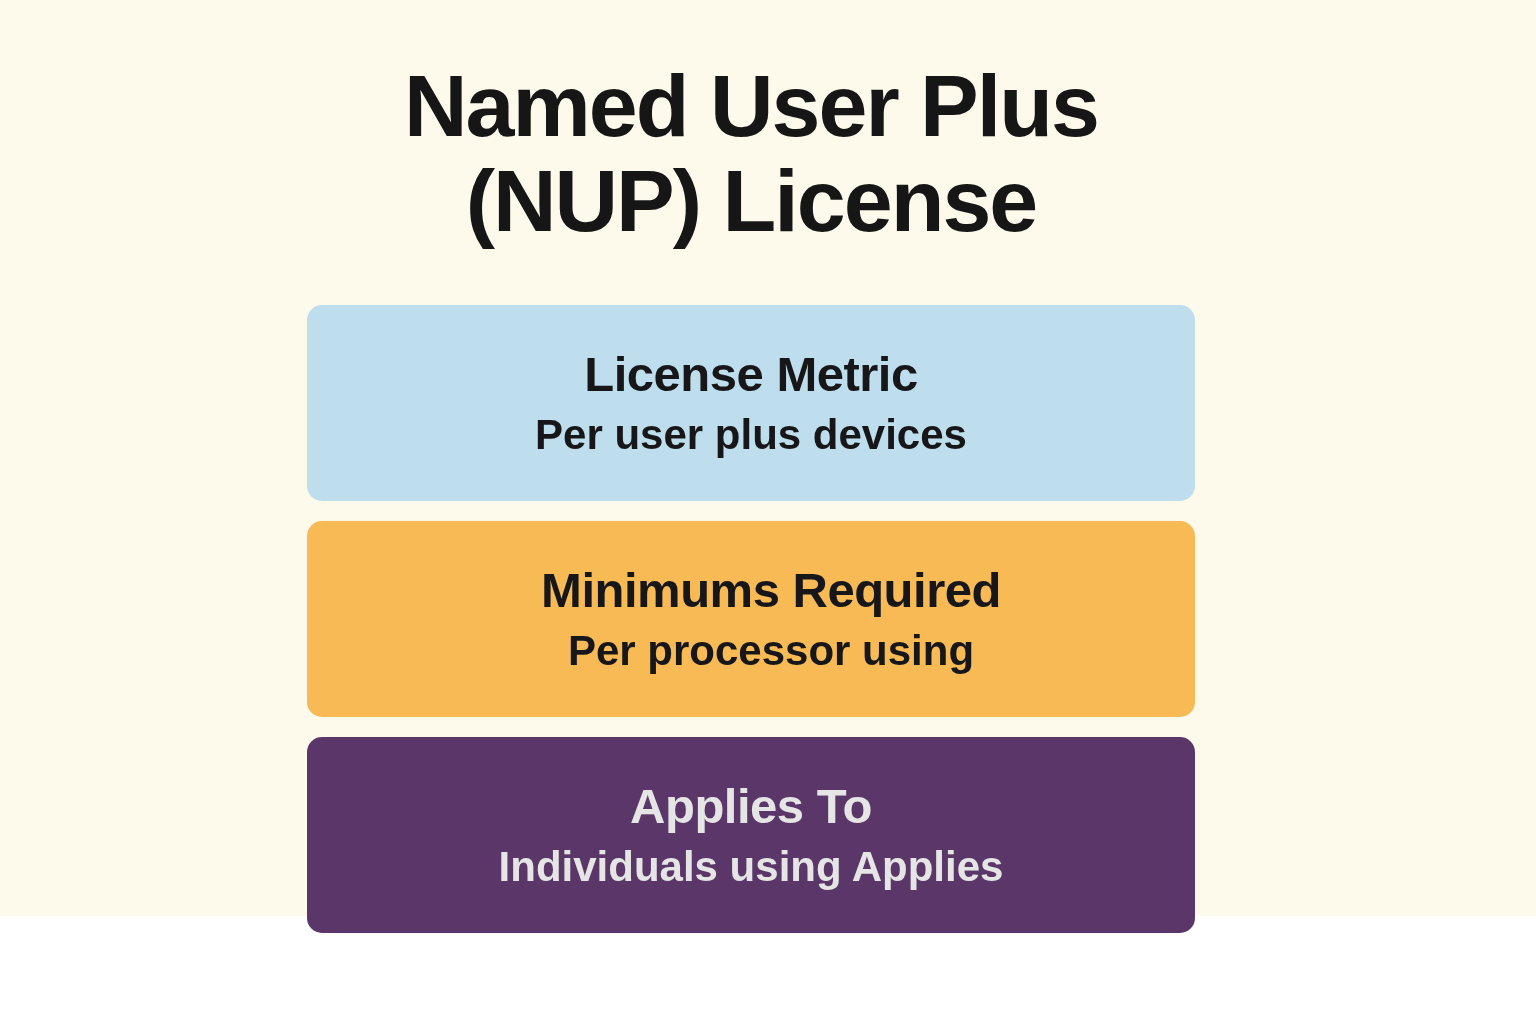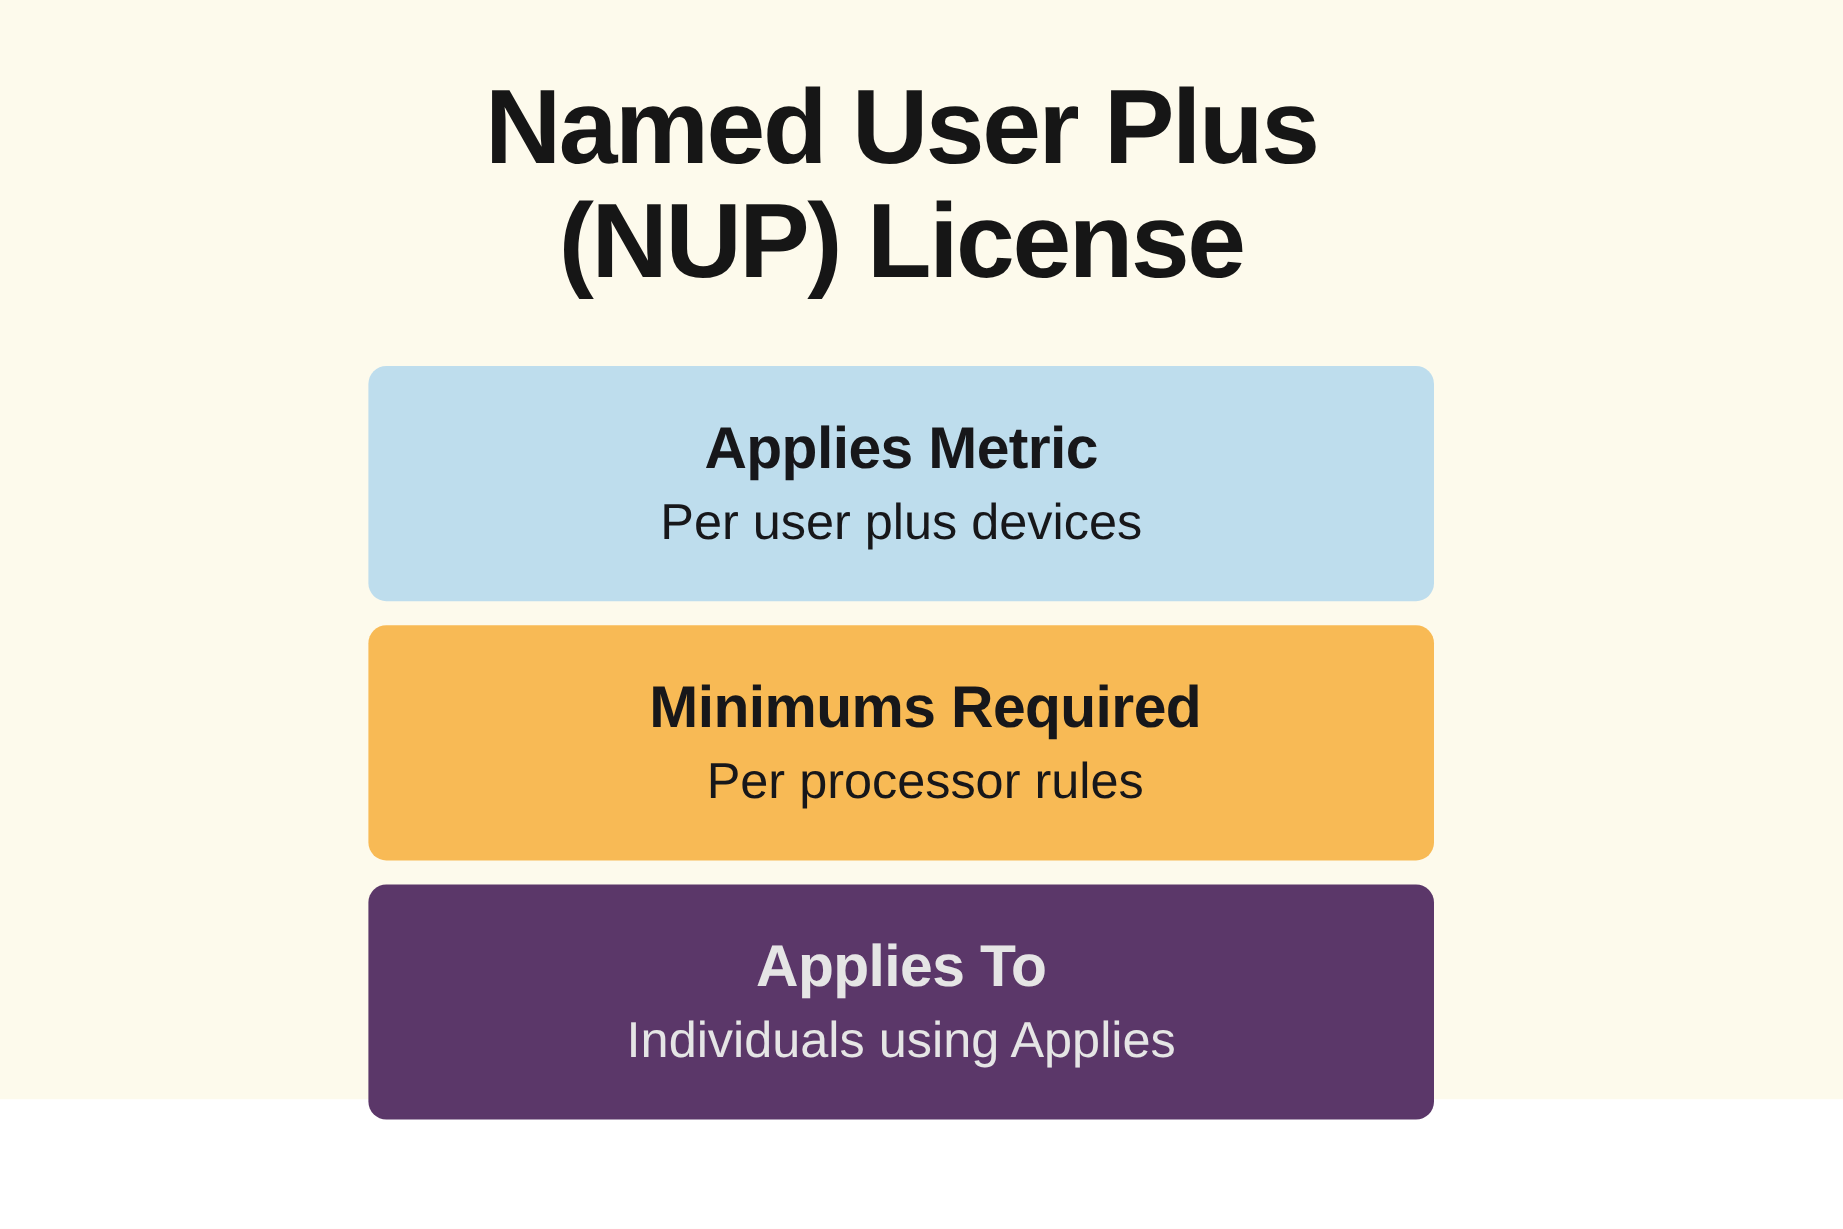--- a/index.html
+++ b/index.html
@@ -47,45 +47,45 @@
     text-align: center;
   }
   .card-heading {
     font-size: 49px;
     font-weight: 700;
     line-height: 1.25;
     letter-spacing: -0.5px;
   }
   .card-desc {
     font-size: 42px;
-    font-weight: 400;
+    font-weight: 700;
     line-height: 1.3;
     margin-top: 3px;
   }
 </style>
 </head>
 <body>
 
 <div class="poster" style="background-color: rgb(253, 250, 236);">
 
   <div class="title" style="color: rgb(22, 22, 22);">
     <div>Named User Plus</div>
     <div>(NUP) License</div>
   </div>
 
   <div class="cards">
 
     <div class="card" style="background-color: rgb(190, 221, 237); color: rgb(23, 23, 26);">
-      <div class="card-heading">Applies Metric</div>
+      <div class="card-heading">License Metric</div>
       <div class="card-desc">Per user plus devices</div>
     </div>
 
     <div class="card" style="background-color: rgb(248, 186, 85); color: rgb(23, 23, 26); padding-left: 40px;">
       <div class="card-heading">Minimums Required</div>
-      <div class="card-desc">Per processor rules</div>
+      <div class="card-desc">Per processor using</div>
     </div>
 
     <div class="card" style="background-color: rgb(91, 55, 105); color: #e5e5e5;">
       <div class="card-heading">Applies To</div>
       <div class="card-desc">Individuals using Applies</div>
     </div>
 
   </div>
 </div>
 

